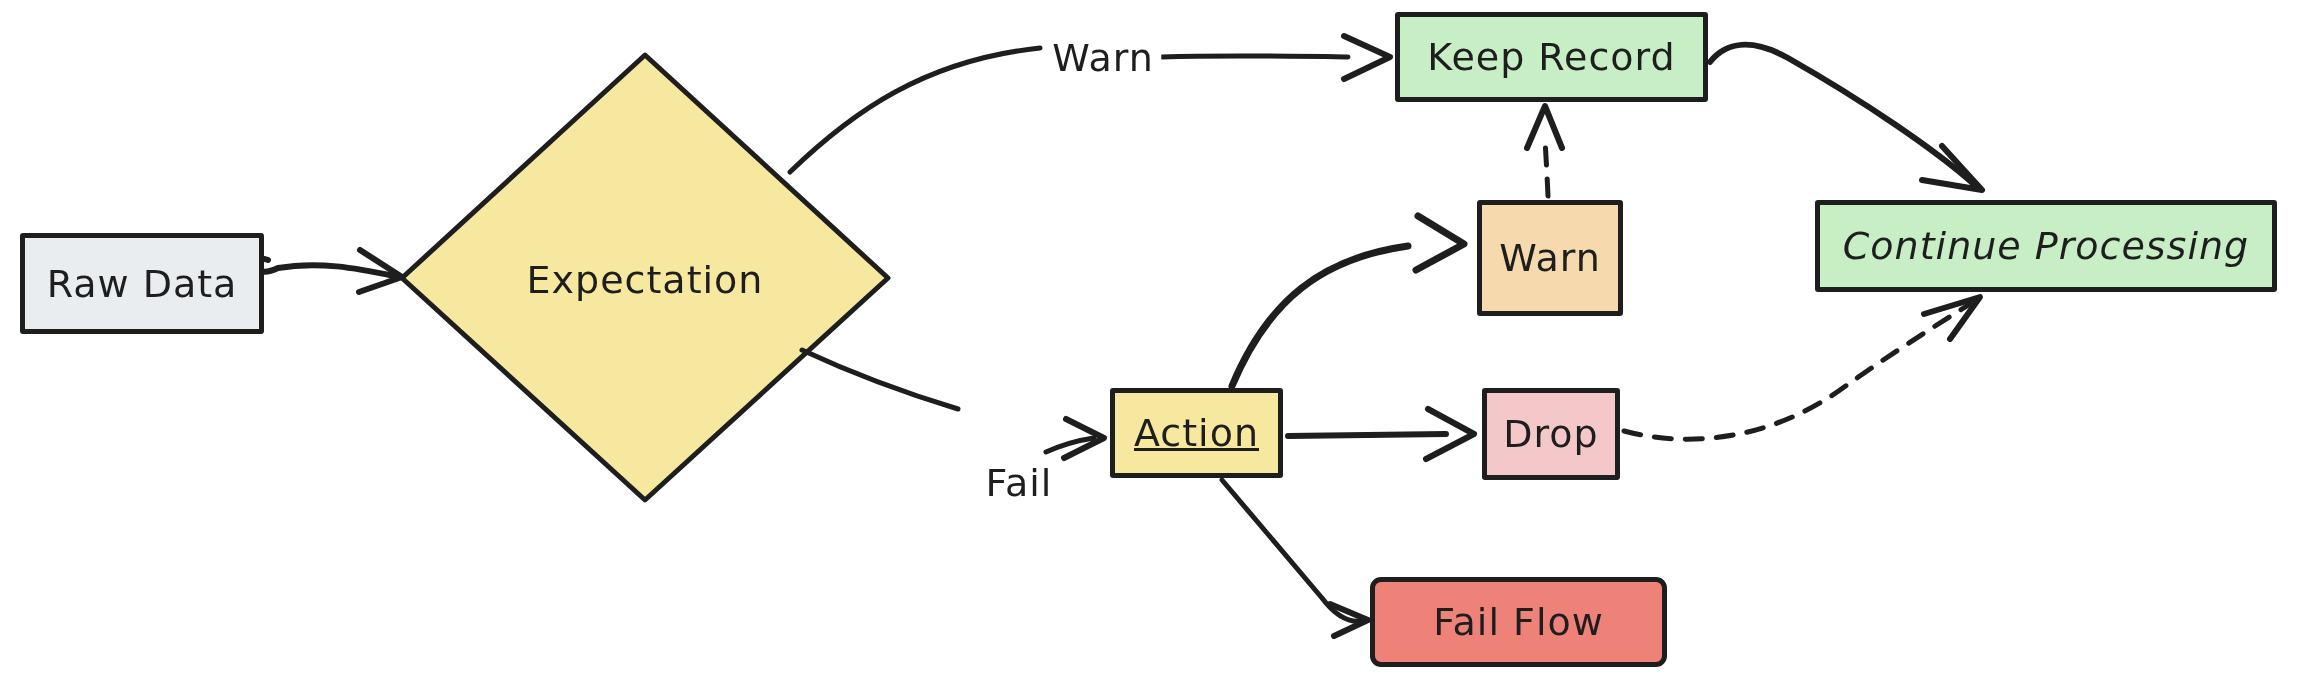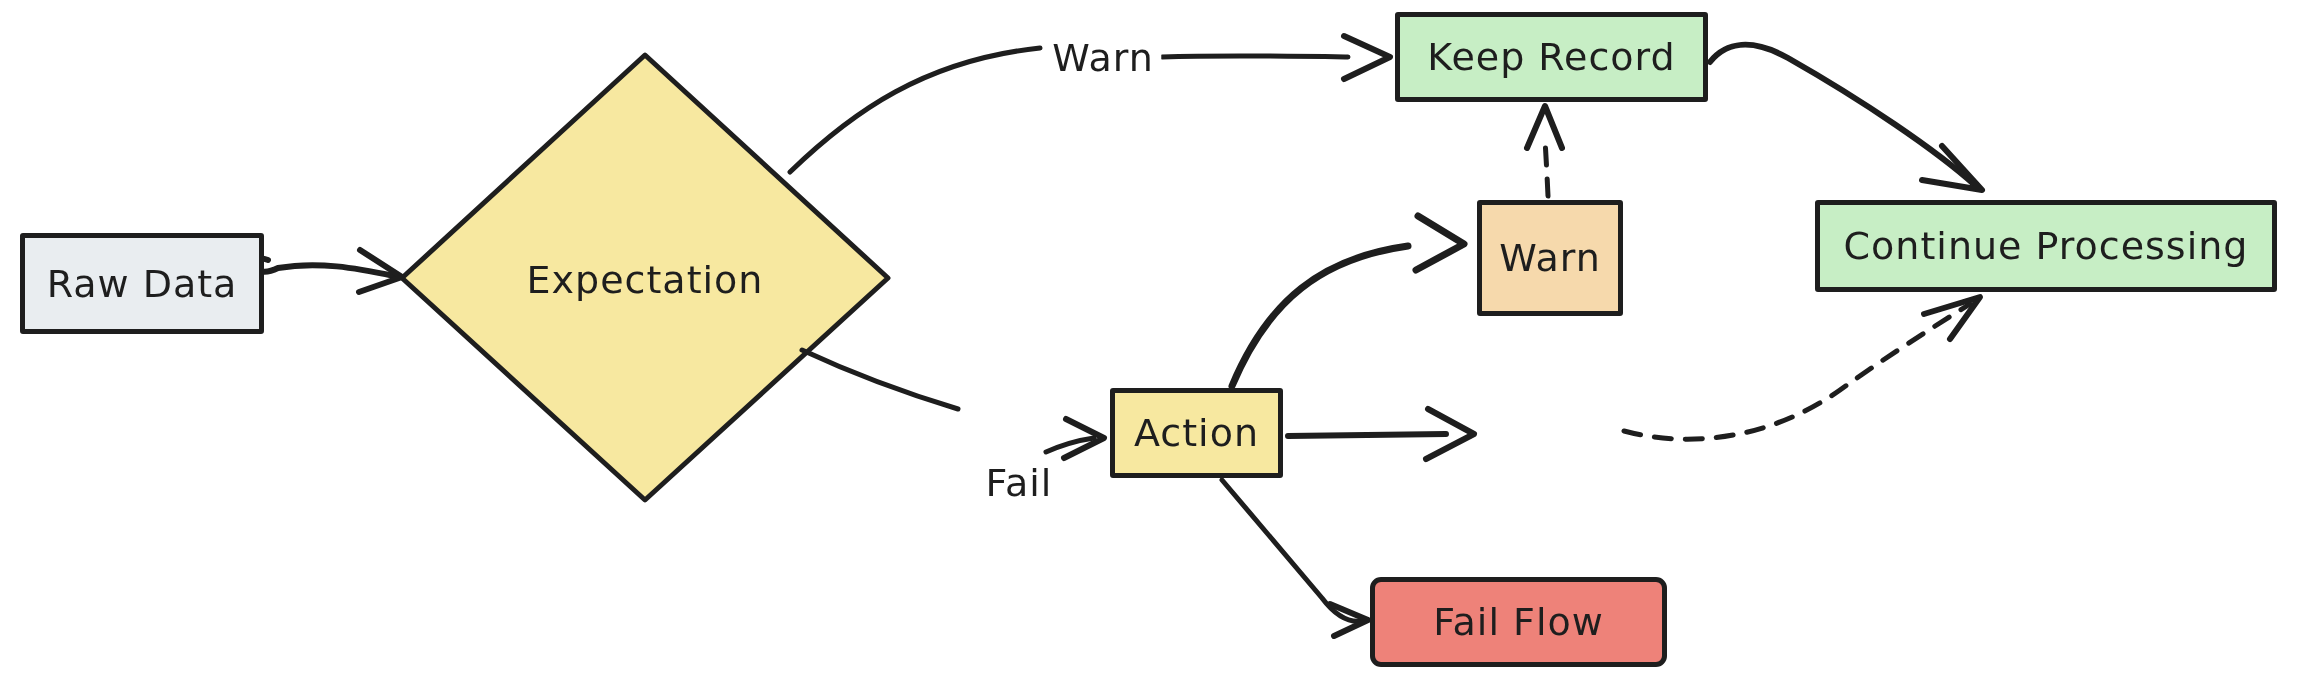--- a/index.html
+++ b/index.html
@@ -74,24 +74,25 @@
   </svg>
 
   <div class="node" style="left: 20px; top: 233px; width: 244px; height: 101px; background-color: rgb(233, 237, 240);">Raw Data</div>
 
   <div class="label" style="left:645px;top:280px;background:transparent;">Expectation</div>
 
   <div class="node" style="left: 1395px; top: 12px; width: 313px; height: 90px; background-color: rgb(199, 238, 197);">Keep Record</div>
 
   <div class="node" style="left: 1477px; top: 200px; width: 146px; height: 116px; background-color: rgb(246, 217, 172);">Warn</div>
 
-  <div class="node" style="left: 1110px; top: 388px; width: 173px; height: 90px; background-color: rgb(247, 232, 160);">Action</div>
+  <div class="node" style="left: 1110px; top: 388px; width: 173px; height: 90px; background-color: rgb(247, 232, 160); text-decoration: underline;">Action</div>
 
+  <div class="node" style="left: 1482px; top: 388px; width: 138px; height: 92px; background-color: rgb(244, 200, 200);">Drop</div>
 
   <div class="node" style="left: 1370px; top: 577px; width: 297px; height: 90px; background-color: rgb(238, 130, 121); border-radius: 11px;">Fail Flow</div>
 
-  <div class="node" style="left: 1815px; top: 200px; width: 462px; height: 92px; background-color: rgb(199, 238, 197);">Continue Processing</div>
+  <div class="node" style="left: 1815px; top: 200px; width: 462px; height: 92px; background-color: rgb(199, 238, 197); font-style: italic;">Continue Processing</div>
 
   <div class="label" style="left:1103px;top:58px;">Warn</div>
 
   <div class="label" style="left:1019px;top:435px;margin-top:48px;">Fail</div>
 
 </div>
 
 </body></html>

